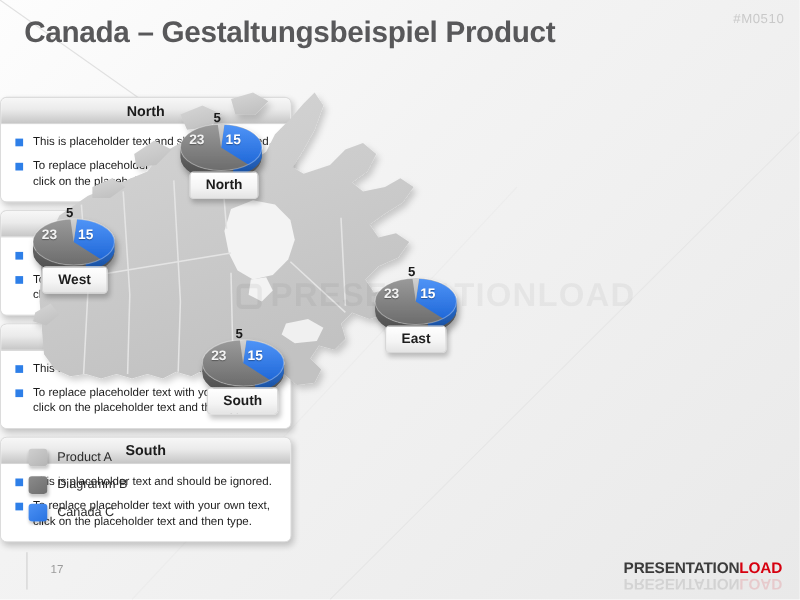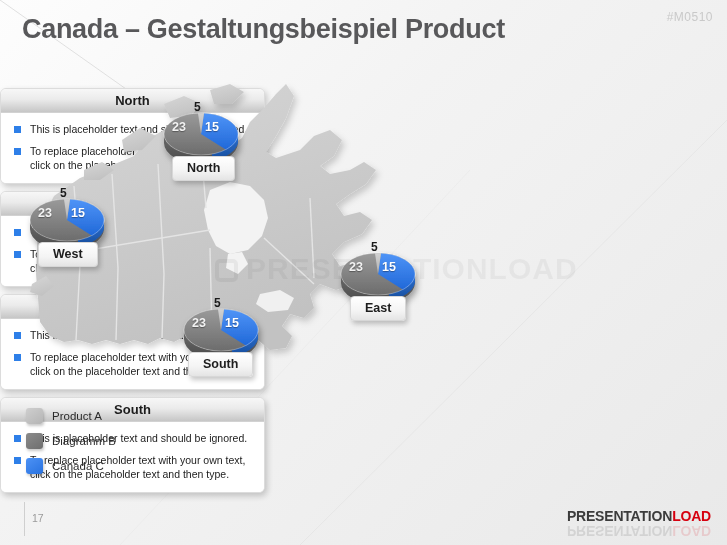--- a/index.html
+++ b/index.html
@@ -99,21 +99,21 @@
     flex: 0 0 auto;
   }
   .bullet-text { font-size: 10.5px; line-height: 1.35; color: #1c1c1c; }
 
   
   .footer-rule {
     position: absolute; left: 24px; top: 502px; width: 1px; height: 34px;
     background: #cfcfcf; z-index: 4;
   }
   .page-num {
-    position: absolute; left: 32px; top: 512px;
+    position: absolute; left: 46px; top: 512px;
     font-size: 10.5px; color: #9b9b9b; z-index: 5;
   }
   .brand {
     position: absolute; right: 16px; top: 508px; z-index: 5;
     font-size: 14px; font-weight: bold; letter-spacing: -0.2px;
   }
   .brand .b1 { color: #3b3b3b; }
   .brand .b2 { color: #d6000f; }
   .brand-reflect {
     position: absolute; right: 16px; top: 523px; z-index: 4;

